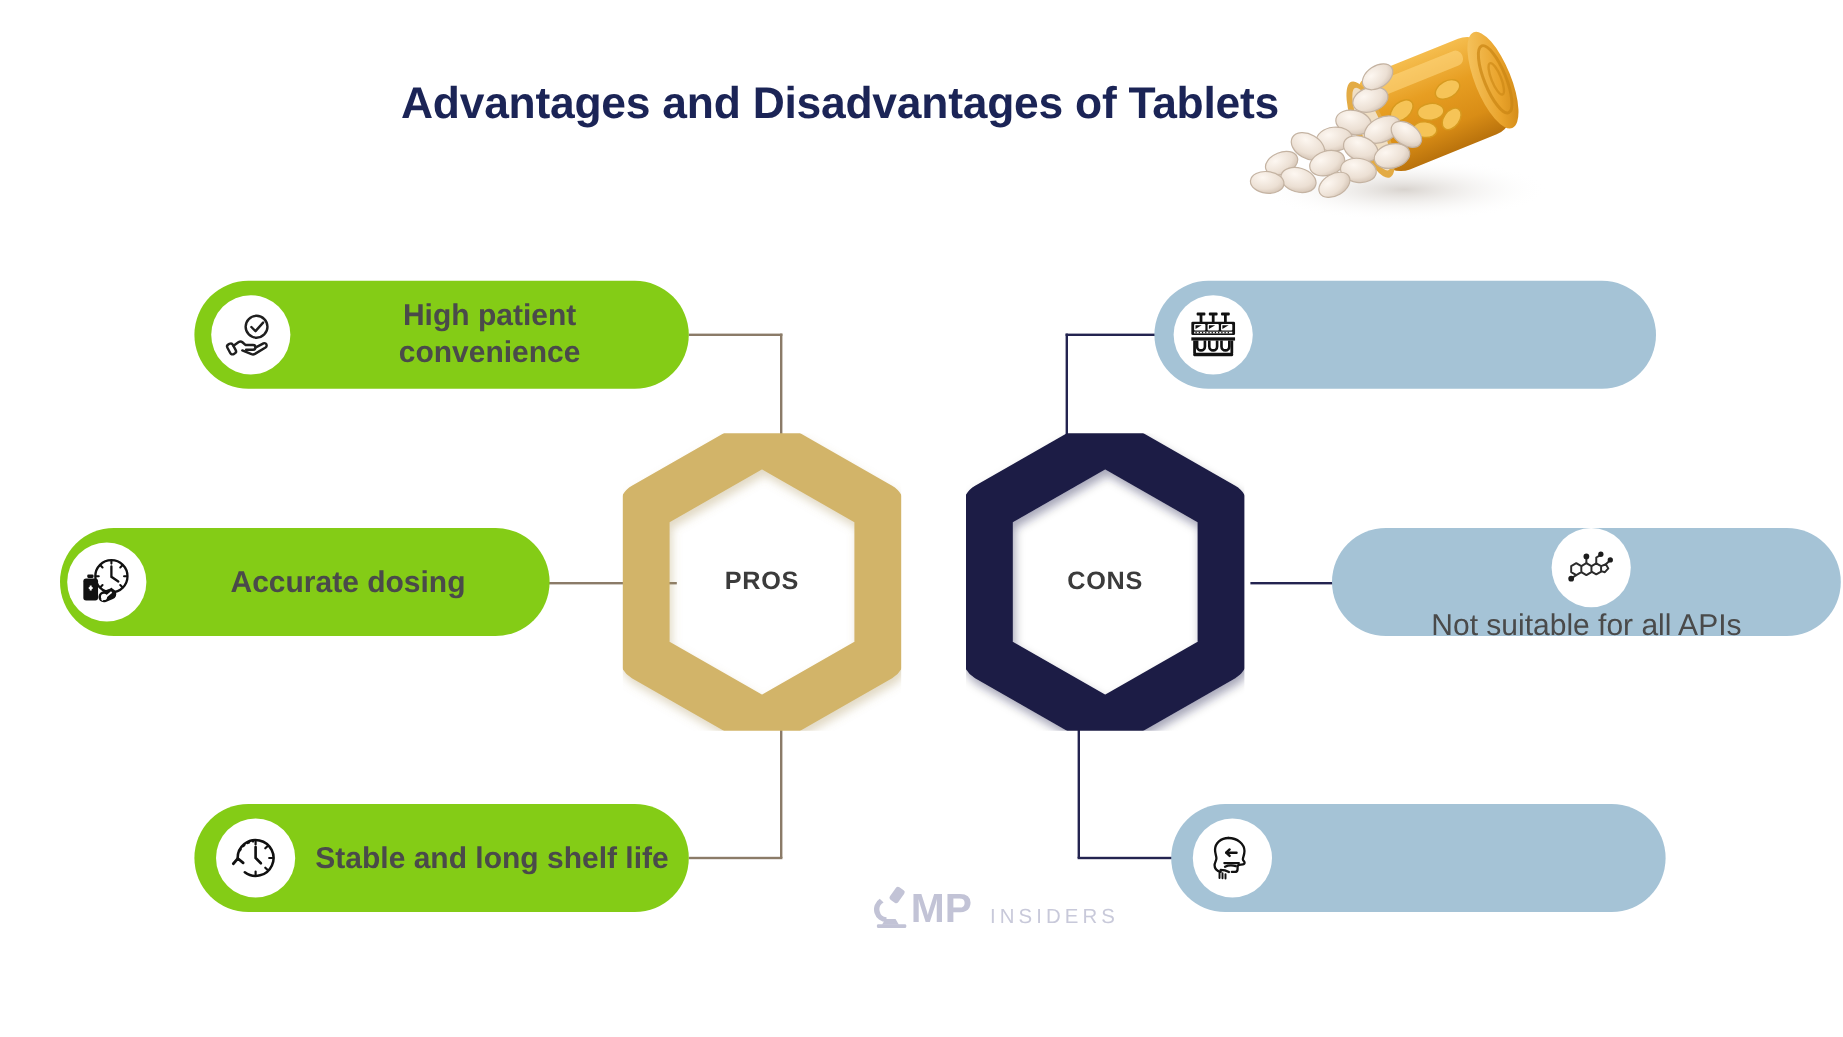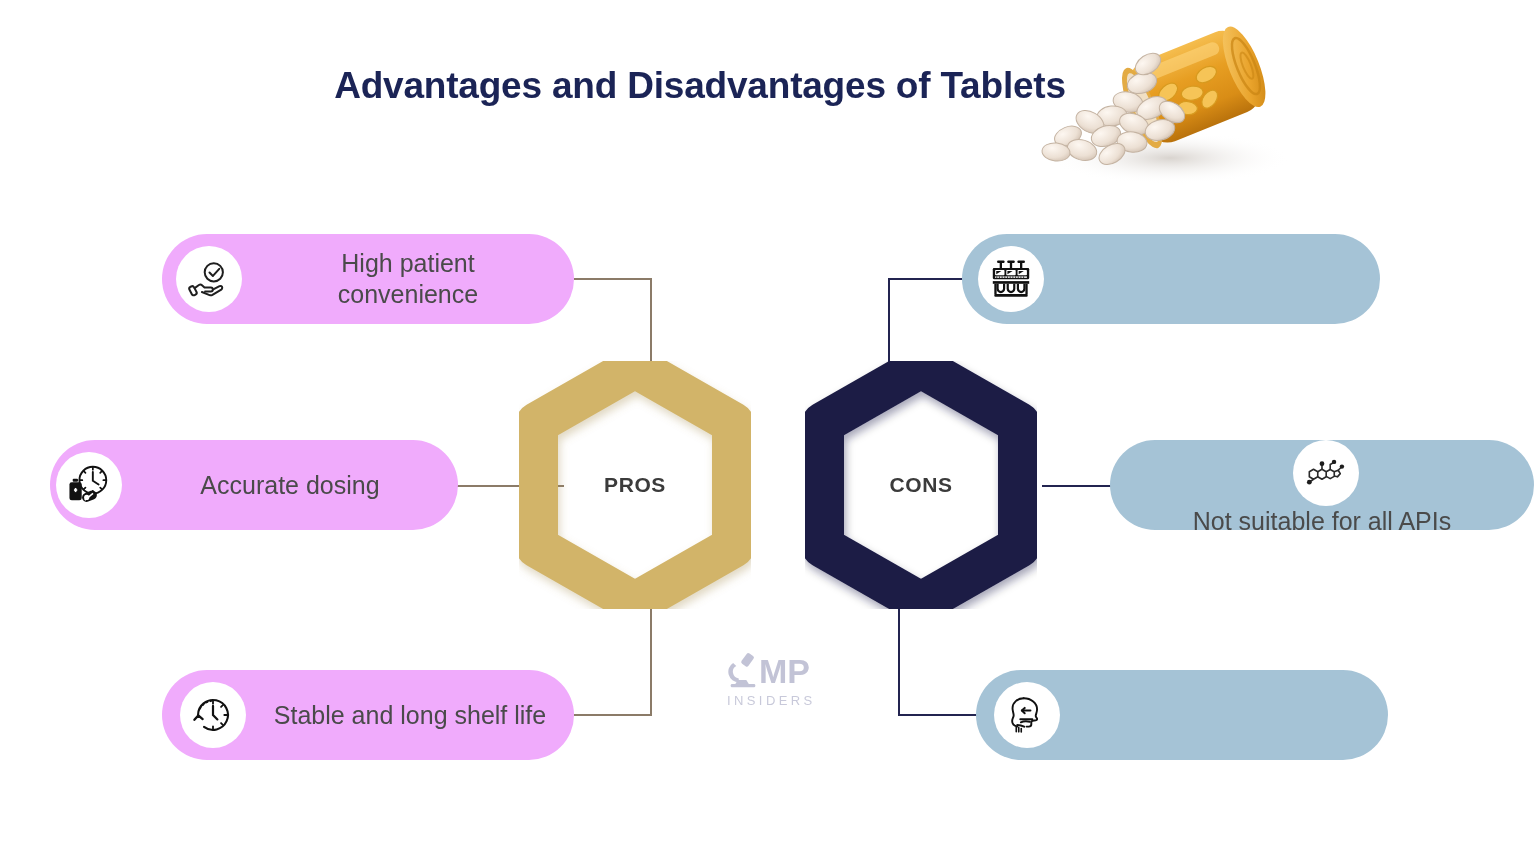--- a/index.html
+++ b/index.html
@@ -25,21 +25,21 @@
   
   .bottle-art { position: absolute; left: 1020px; top: 18px; width: 280px; height: 190px; }
 
   
   .chip {
     position: absolute;
     display: flex; align-items: center;
     border-radius: 48px;
     height: 90px;
   }
-  .chip.pros { background: #f0abfc; }
+  .chip.pros { background: #84cc16; font-weight: bold; }
   .chip.cons { background: #a5c3d6; }
   .chip .icon-well {
     width: 66px; height: 66px; flex: 0 0 66px;
     border-radius: 50%;
     background: #ffffff;
     display: flex; align-items: center; justify-content: center;
     overflow: hidden;
   }
   .chip .chip-label {
     flex: 1 1 auto;
@@ -79,34 +79,35 @@
   #hex-cons { left: 805px; top: 361px; }
   .hex-label {
     position: absolute; inset: 0;
     display: flex; align-items: center; justify-content: center;
     font-size: 21px; font-weight: bold; letter-spacing: 0.6px;
     color: #3b3b3b;
   }
 
   
   .watermark {
-    position: absolute; left: 727px; top: 652px;
+    position: absolute; left: 727px; top: 696px;
     width: 112px; height: 78px;
-    display: flex; flex-direction: column; align-items: flex-start;
+    display: flex; flex-direction: row; align-items: flex-end;
     opacity: 0.9;
   }
   .wm-row { display: flex; align-items: flex-end; }
   .wm-letters {
     font-size: 34px; font-weight: bold; color: #bcbdd2;
     letter-spacing: 0px; line-height: 1;
   }
   .wm-sub {
     margin-top: 5px;
-    font-size: 13px; color: #c3c4d6;
+    font-size: 17px; color: #c3c4d6;
     letter-spacing: 3.4px;
+    margin-left: 15px;
   }
 </style>
 </head>
 <body>
 
 <div id="stage">
 
   <div class="title">Advantages and Disadvantages
 of Tablets</div>
 

